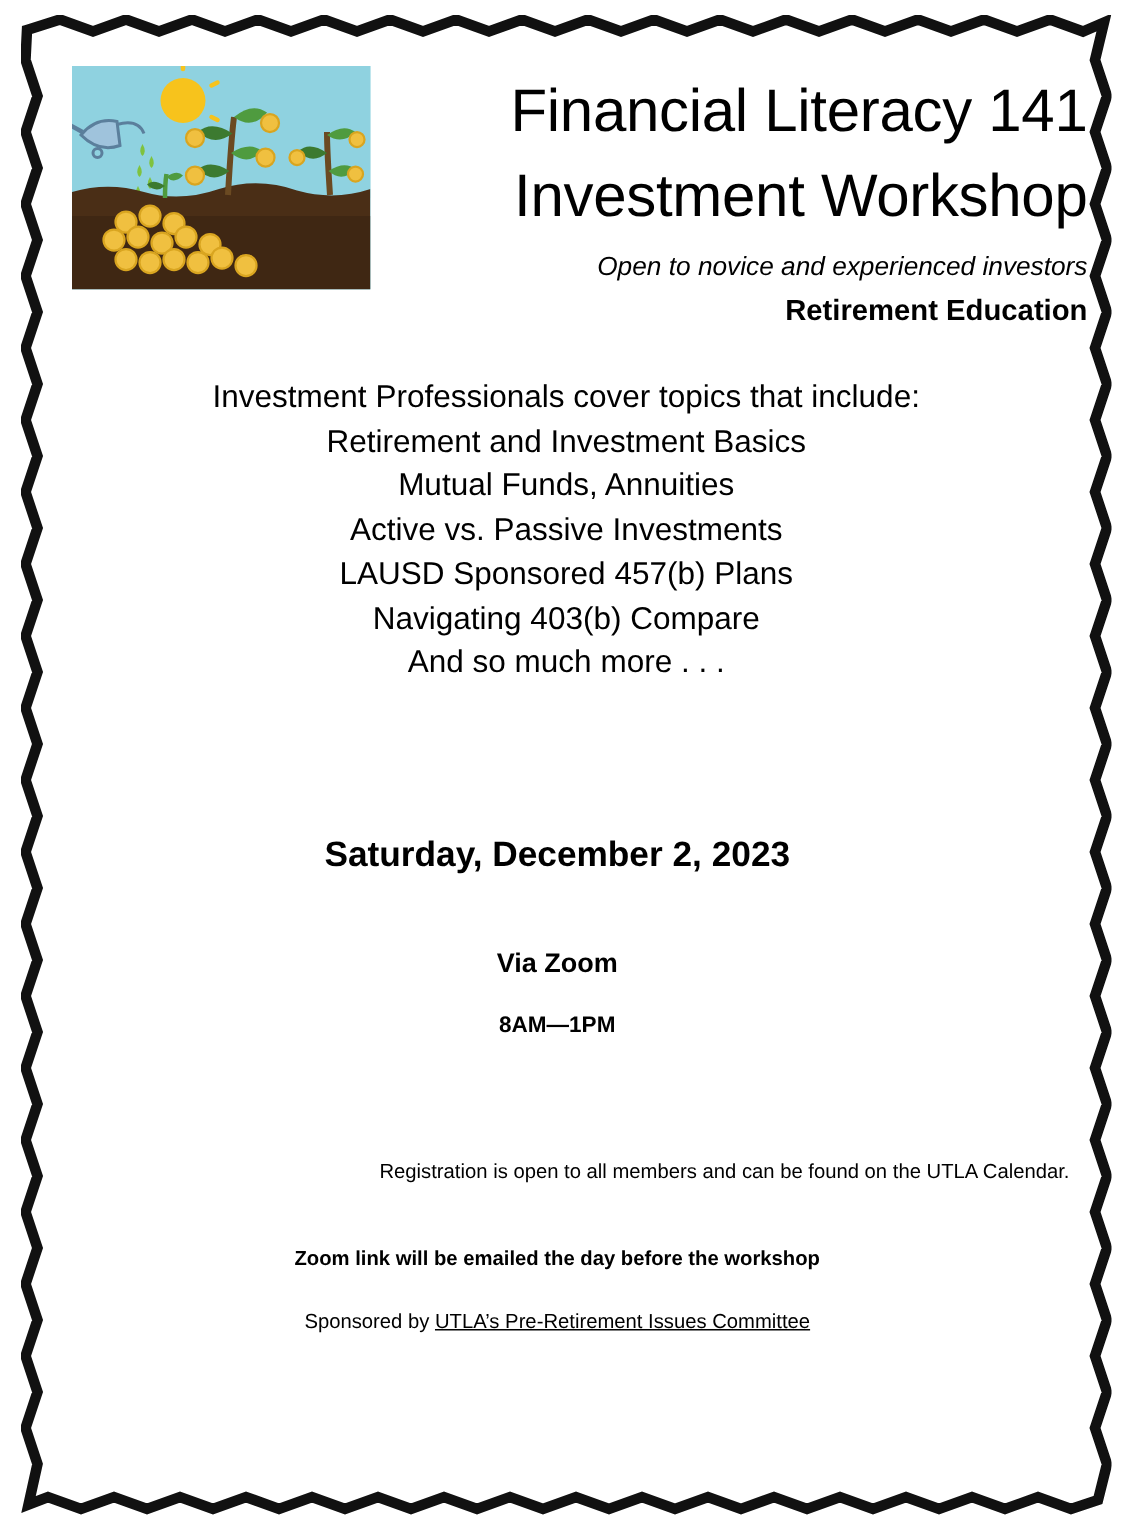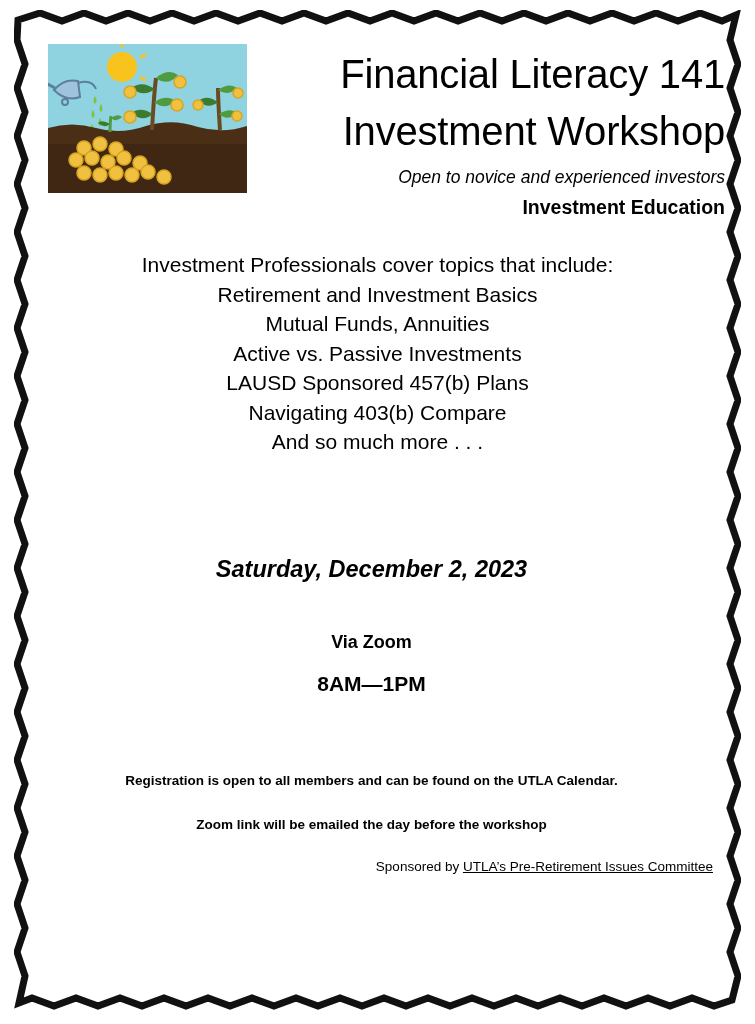--- a/index.html
+++ b/index.html
@@ -101,59 +101,58 @@
   
   .details {
     margin-top: 96px;
     text-align: center;
     padding-right: 12px;
   }
   .date {
     font-size: 23.5px;
     font-weight: bold;
     line-height: 32px;
-    font-style: italic;
   }
   .venue {
     font-size: 18px;
     font-weight: bold;
     line-height: 26px;
     margin-top: 44px;
   }
   .time {
-    font-size: 21px;
+    font-size: 15px;
     font-weight: bold;
     line-height: 30px;
     margin-top: 14px;
   }
 
   
   .footer {
     margin-top: 72px;
     text-align: center;
     padding-right: 12px;
   }
   .note-1 {
     font-size: 13.5px;
-    font-weight: bold;
+    font-weight: normal;
     line-height: 20px;
+    text-align: right;
   }
   .note-2 {
     font-size: 13.5px;
     font-weight: bold;
     line-height: 20px;
-    margin-top: 24px;
+    margin-top: 38px;
     text-align: center;
   }
   .note-3 {
     font-size: 13.5px;
     font-weight: 400;
     line-height: 20px;
     margin-top: 22px;
-    text-align: right;
   }
   .note-3 .sponsor-link {
     text-decoration: underline;
   }
 </style>
 </head>
 <body>
 
 <div class="flyer">
 
@@ -242,21 +241,21 @@
             <circle cx="100" cy="128" r="7" fill="#f0c040" stroke="#d9a520" stroke-width="1.5"></circle>
             <circle cx="116" cy="133" r="7" fill="#f0c040" stroke="#d9a520" stroke-width="1.5"></circle>
           </g>
         </svg>
       </div>
 
       <div class="title-block">
         <div class="title-line">Financial Literacy 141</div>
         <div class="title-line">Investment Workshop</div>
         <div class="subtitle-italic">Open to novice and experienced investors</div>
-        <div class="subtitle-bold">Investment Education</div>
+        <div class="subtitle-bold">Retirement Education</div>
       </div>
     </div>
 
     <div class="topics">
       <div class="topics-intro">Investment Professionals cover topics that include:</div>
       <div class="topic-item">Retirement and Investment Basics</div>
       <div class="topic-item">Mutual Funds, Annuities</div>
       <div class="topic-item">Active vs. Passive Investments</div>
       <div class="topic-item">LAUSD Sponsored 457(b) Plans</div>
       <div class="topic-item">Navigating 403(b) Compare</div>

